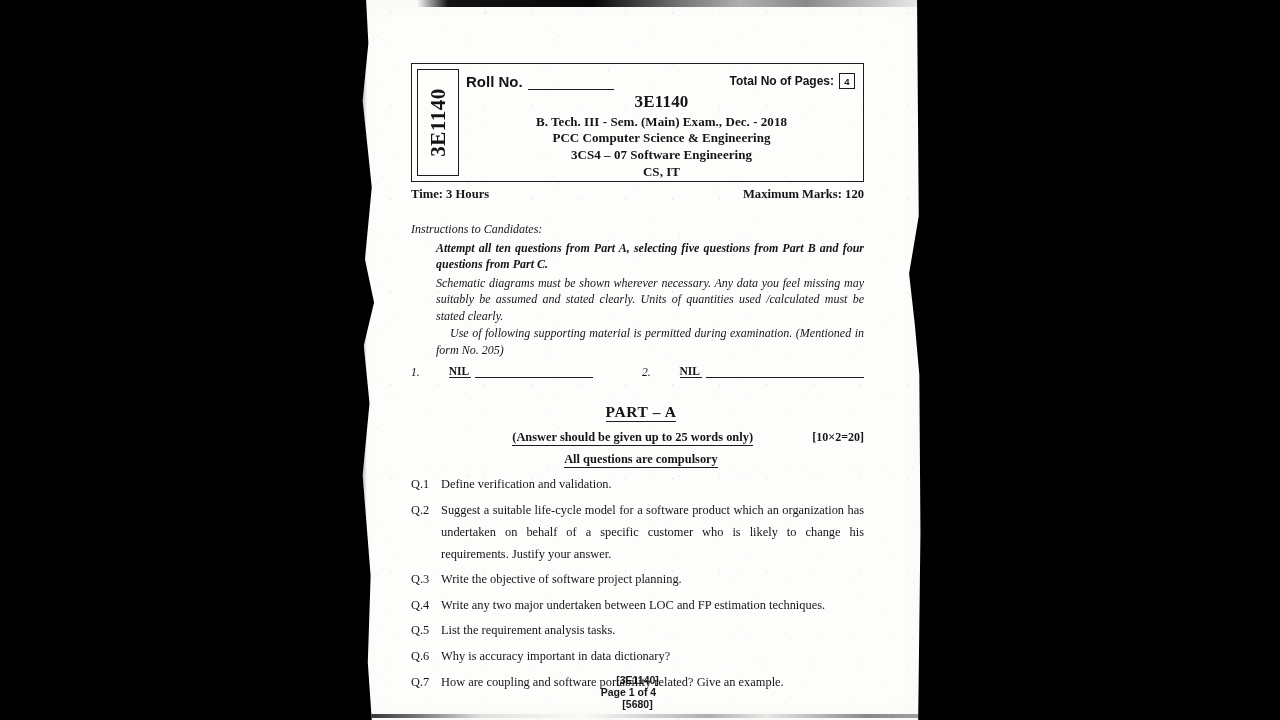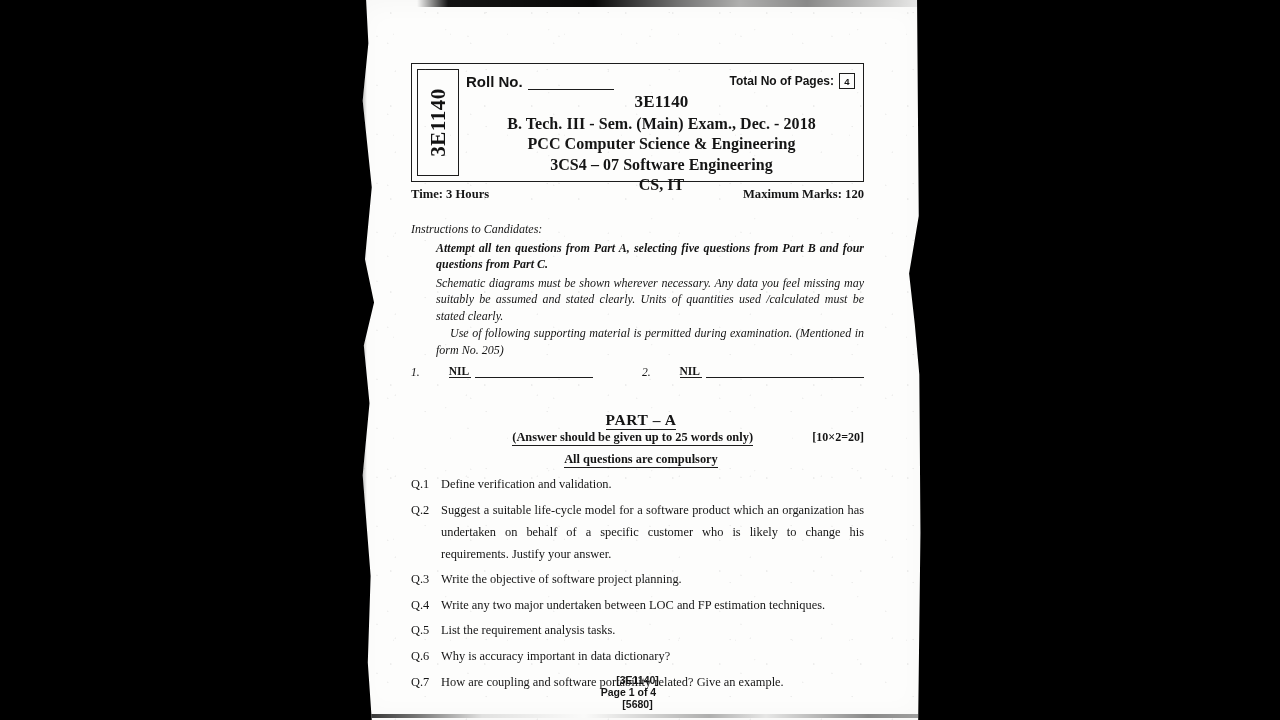--- a/index.html
+++ b/index.html
@@ -186,21 +186,21 @@
     line-height: 1.28;
   }
   .paper-code {
     font-weight: bold;
     font-size: 17px;
     letter-spacing: 0.2px;
     margin-bottom: 1px;
   }
   .header-line {
     font-weight: bold;
-    font-size: 16px;
+    font-size: 13px;
     letter-spacing: 0.05px;
   }
 
   
   .time-marks-row {
     position: absolute;
     left: 54px;
     top: 187px;
     width: 453px;
     display: flex;
@@ -272,21 +272,20 @@
     position: absolute;
     left: 0;
     width: 568px;
     text-align: center;
     font-weight: bold;
   }
   #part-a-title {
     top: 403px;
     font-size: 15.5px;
     letter-spacing: 0.6px;
-    margin-top: 8px;
   }
   #part-a-title span {
     border-bottom: 1.6px solid #1c1c1c;
     padding-bottom: 1px;
   }
   .answer-note-row {
     position: absolute;
     left: 54px;
     top: 430px;
     width: 453px;

